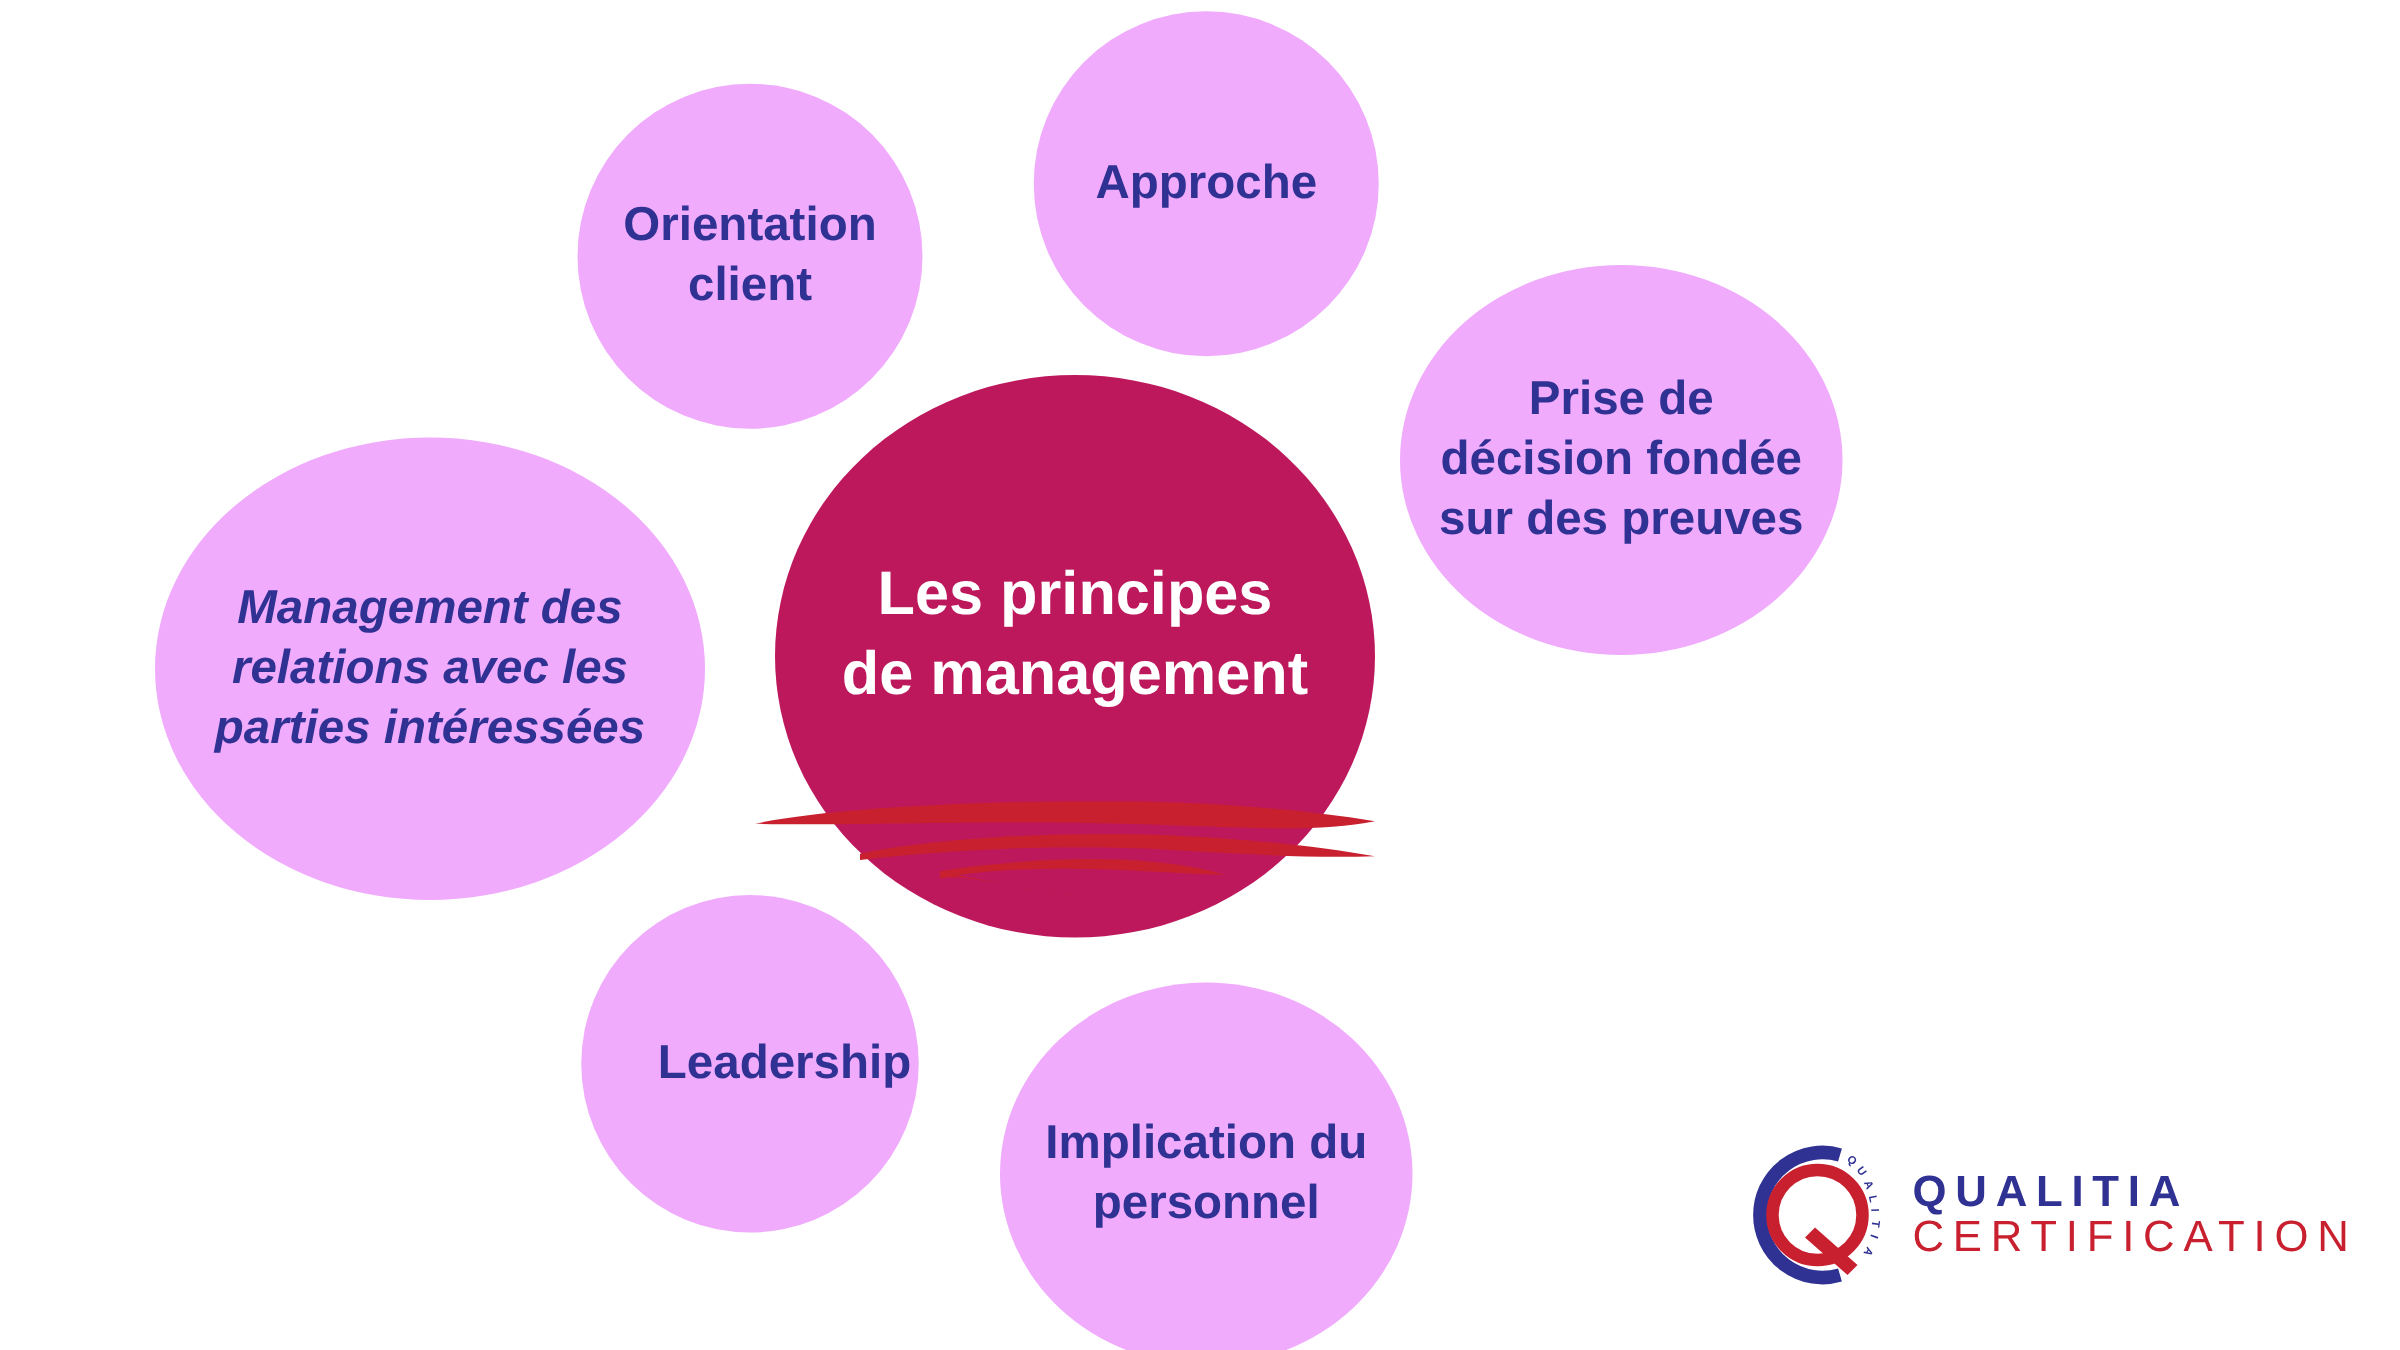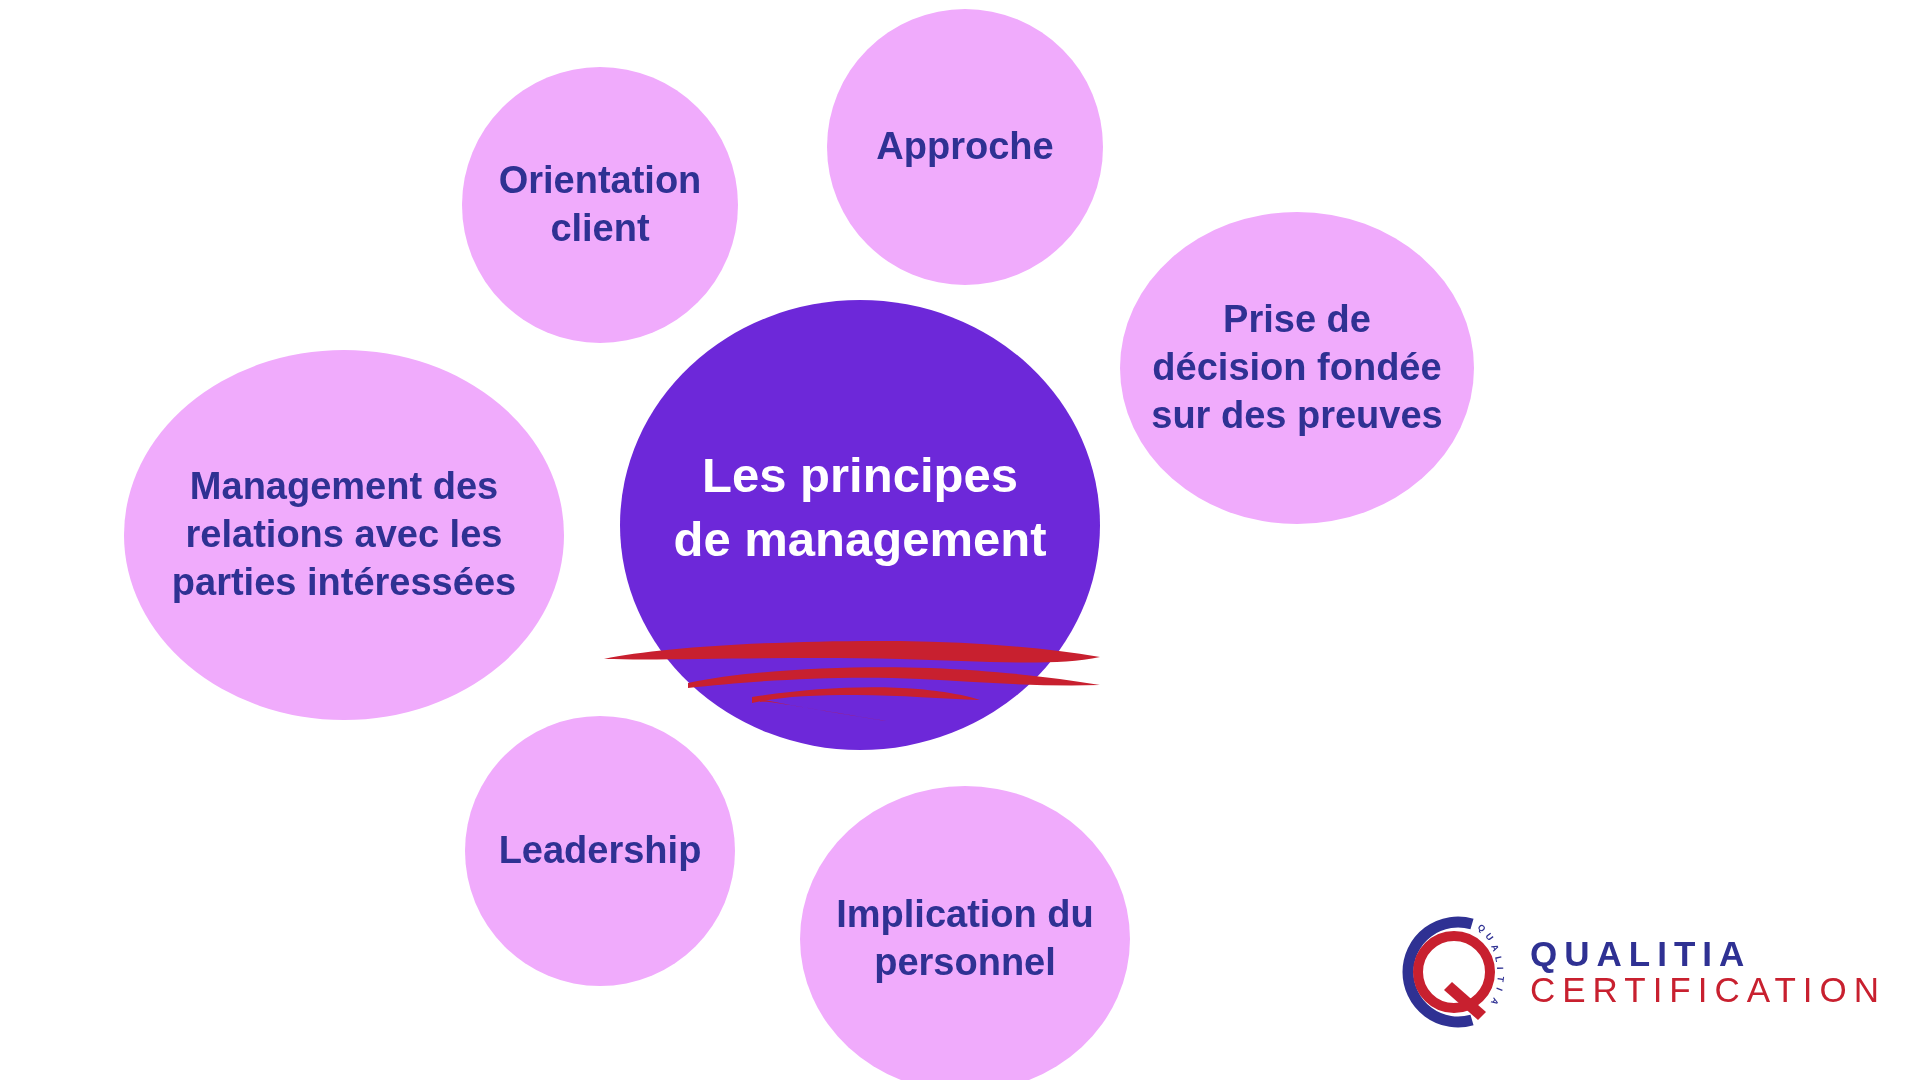--- a/index.html
+++ b/index.html
@@ -64,31 +64,32 @@
     left: 800px;  top: 786px;  width: 330px; height: 306px;
     font-size: 38px;
   }
   #node-leadership {
     left: 465px;  top: 716px;  width: 270px; height: 270px;
     font-size: 38px;
   }
   #node-management-relations {
     left: 124px;  top: 350px;  width: 440px; height: 370px;
     font-size: 38px;
+    font-style: italic;
   }
 
   
   #center-node {
     position: absolute;
     left: 620px;
     top: 300px;
     width: 480px;
     height: 450px;
     border-radius: 50%;
-    background: #6d28d9;
+    background: #be185d;
     display: flex;
     align-items: center;
     justify-content: center;
     box-sizing: border-box;
   }
   #center-node .center-label {
     color: #ffffff;
     font-weight: bold;
     font-size: 49px;
     line-height: 1.3;
@@ -167,21 +168,21 @@
 
   <div class="node" id="node-implication-personnel">
     <span class="node-label">
         <span style="display: block;">Implication du</span>
         <span style="display: block;">personnel</span>
       </span>
   </div>
 
   <div class="node" id="node-leadership">
     <span class="node-label">
-        <span style="display: block;">Leadership</span>
+        <span style="display: block; text-align: right;">Leadership</span>
       </span>
   </div>
 
   <div class="node" id="node-management-relations">
     <span class="node-label">
         <span style="display: block;">Management des</span>
         <span style="display: block;">relations avec les</span>
         <span style="display: block;">parties intéressées</span>
       </span>
   </div>

